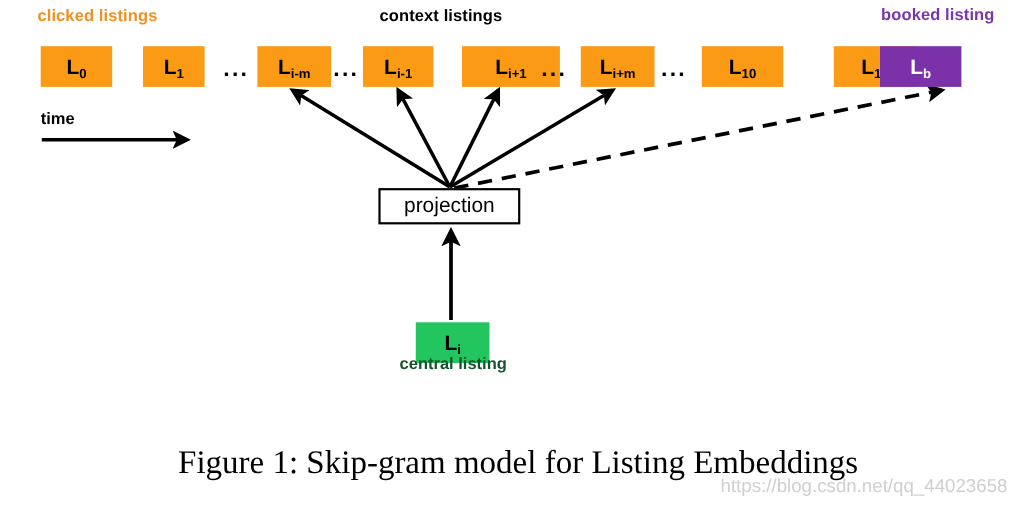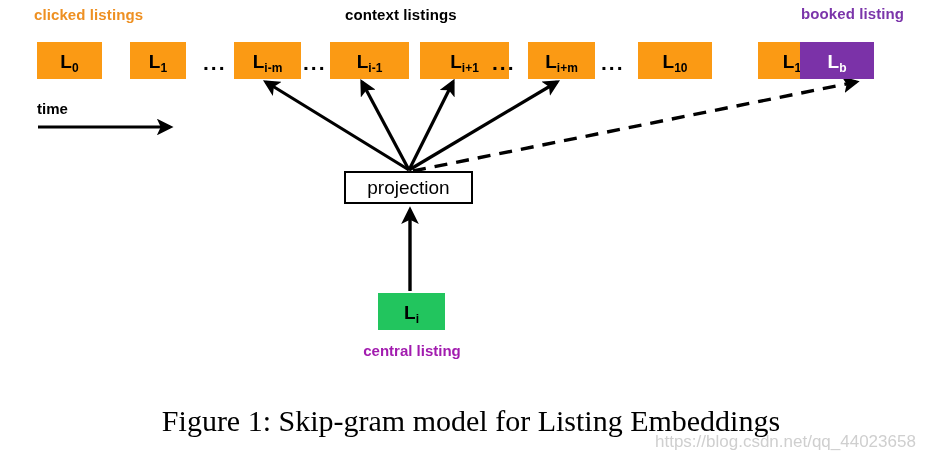--- a/index.html
+++ b/index.html
@@ -78,21 +78,21 @@
     font-weight: bold;
     vertical-align: baseline;
     position: relative;
     top: 4px;
     left: 0px;
   }
 
   #box-l0   { left: 37px;  width: 65px; }
   #box-l1   { left: 130px; width: 56px; text-align: center; }
   #box-lim  { left: 234px; width: 67px; }
-  #box-li1  { left: 330px; width: 79px; }
+  #box-li1  { left: 330px; width: 64px; }
   #box-lip1 { left: 420px; width: 89px; }
   #box-lipm { left: 528px; width: 67px; }
   #box-l10  { left: 638px; width: 74px; }
   #box-l11  { left: 730px; width: 74px; margin-left: 28px; }
   #box-lb   { left: 800px; width: 74px; }
 
   
   .ellipsis {
     position: absolute;
     top: 52px;
@@ -150,27 +150,27 @@
     height: 37px;
     background: #22c55e;
     display: flex;
     align-items: center;
     justify-content: center;
     box-sizing: border-box;
   }
   #label-central-listing {
     position: absolute;
     left: 357px;
-    top: 342px;
+    top: 322px;
     width: 110px;
     text-align: center;
     font-family: "Liberation Sans", sans-serif;
     font-weight: bold;
     font-size: 15px;
-    color: #a21caf;
+    color: #14532d;
   }
 
   
   #figure-caption {
     position: absolute;
     left: 0;
     top: 404px;
     width: 942px;
     text-align: center;
     font-family: "Liberation Serif", serif;

